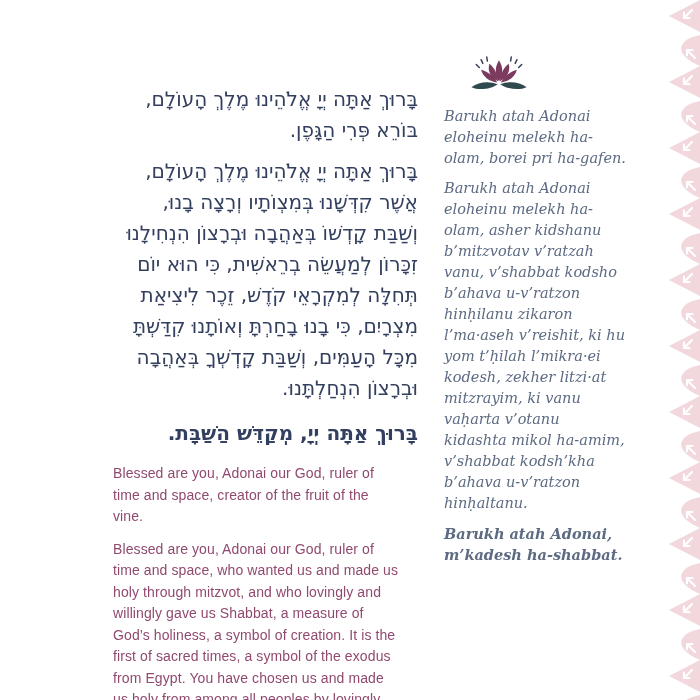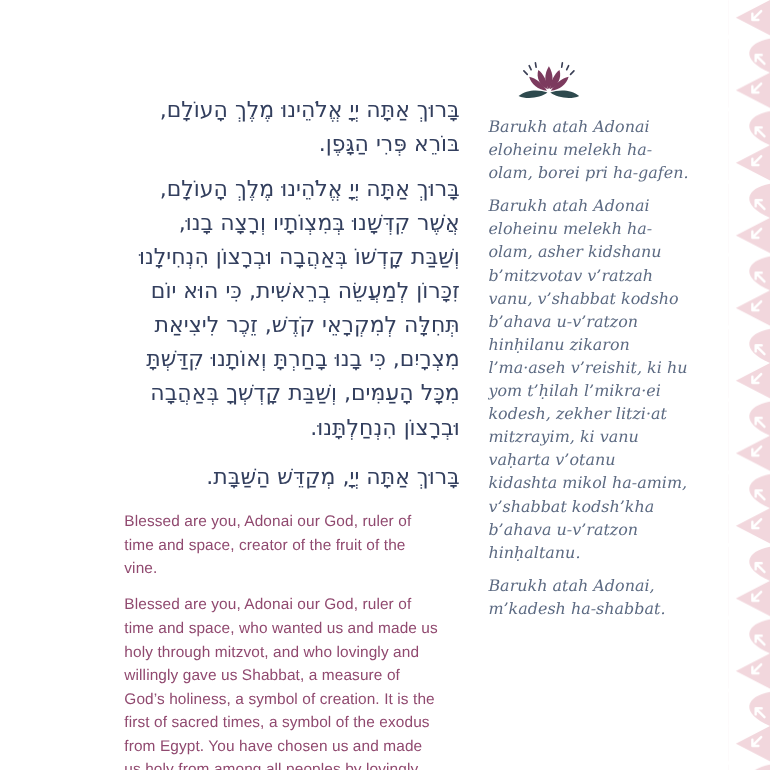--- a/index.html
+++ b/index.html
@@ -23,21 +23,21 @@
   }
   .hebrew{
     direction:rtl;
     text-align:right;
     font-family:"DejaVu Sans", sans-serif;
     font-size:20px;
     line-height:31px;
     color:var(--hebrew-text,#333f5e);
     margin:0 0 10px 0;
   }
-  .hebrew.closing{font-weight:normal;margin-top:14px;margin-bottom:12px;}
+  .hebrew.closing{font-weight:bold;margin-top:14px;margin-bottom:12px;}
   .english{
     font-family:"Liberation Sans", sans-serif;
     font-size:14px;
     line-height:21.5px;
     color:var(--translation-text,#90496f);
     margin:0 16px 11px 0;
     letter-spacing:.1px;
   }
   .english.first{margin-top:14px;}
 
@@ -50,21 +50,21 @@
   .leaf{fill:var(--flower-leaf,#2e4a4e);}
   .sparkle{stroke:var(--flower-sparkle,#3a3f55);stroke-width:1.7;stroke-linecap:round;fill:none;}
   .translit{
     font-family:"DejaVu Serif", serif;
     font-style:italic;
     font-size:14.5px;
     line-height:21px;
     color:var(--transliteration-text,#5c6a82);
     margin:0 0 9px 0;
   }
-  .translit.closing{font-weight:normal;margin-bottom:0;}
+  .translit.closing{font-weight:bold;margin-bottom:0;}
 </style>
 </head>
 <body>
 
 <div class="page">
 
   <div class="left-col">
     <p class="hebrew">בָּרוּךְ אַתָּה יְיָ אֱלֹהֵינוּ מֶלֶךְ הָעוֹלָם, בּוֹרֵא פְּרִי הַגָּפֶן.</p>
     <p class="hebrew">בָּרוּךְ אַתָּה יְיָ אֱלֹהֵינוּ מֶלֶךְ הָעוֹלָם, אֲשֶׁר קִדְּשָׁנוּ בְּמִצְוֹתָיו וְרָצָה בָנוּ, וְשַׁבַּת קָדְשׁוֹ בְּאַהֲבָה וּבְרָצוֹן הִנְחִילָנוּ זִכָּרוֹן לְמַעֲשֵׂה בְרֵאשִׁית, כִּי הוּא יוֹם תְּחִלָּה לְמִקְרָאֵי קֹדֶשׁ, זֵכֶר לִיצִיאַת מִצְרָיִם, כִּי בָנוּ בָחַרְתָּ וְאוֹתָנוּ קִדַּשְׁתָּ מִכָּל הָעַמִּים, וְשַׁבַּת קָדְשְׁךָ בְּאַהֲבָה וּבְרָצוֹן הִנְחַלְתָּנוּ.</p>
     <p class="hebrew closing">בָּרוּךְ אַתָּה יְיָ, מְקַדֵּשׁ הַשַּׁבָּת.</p>

